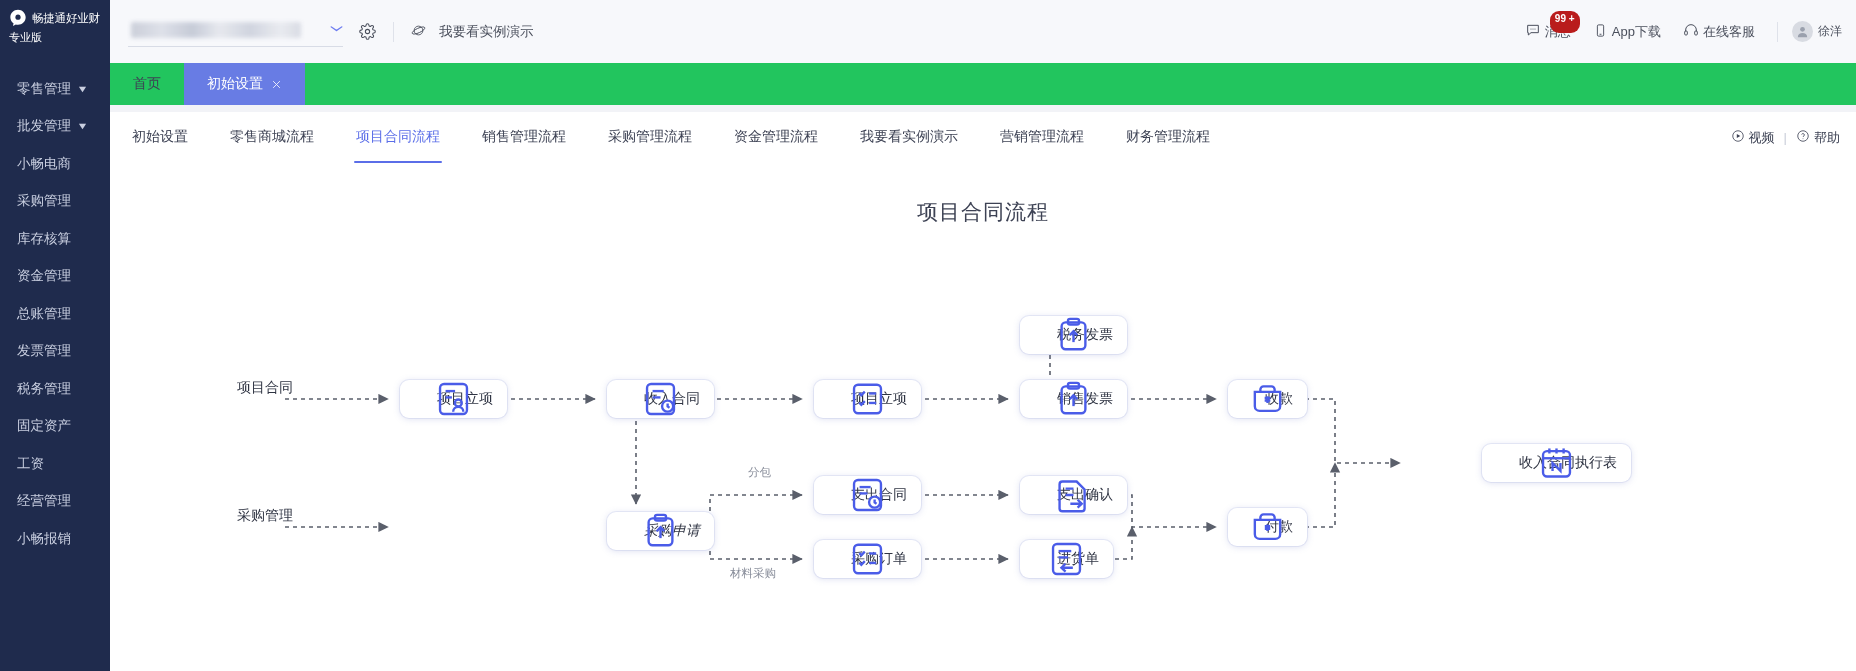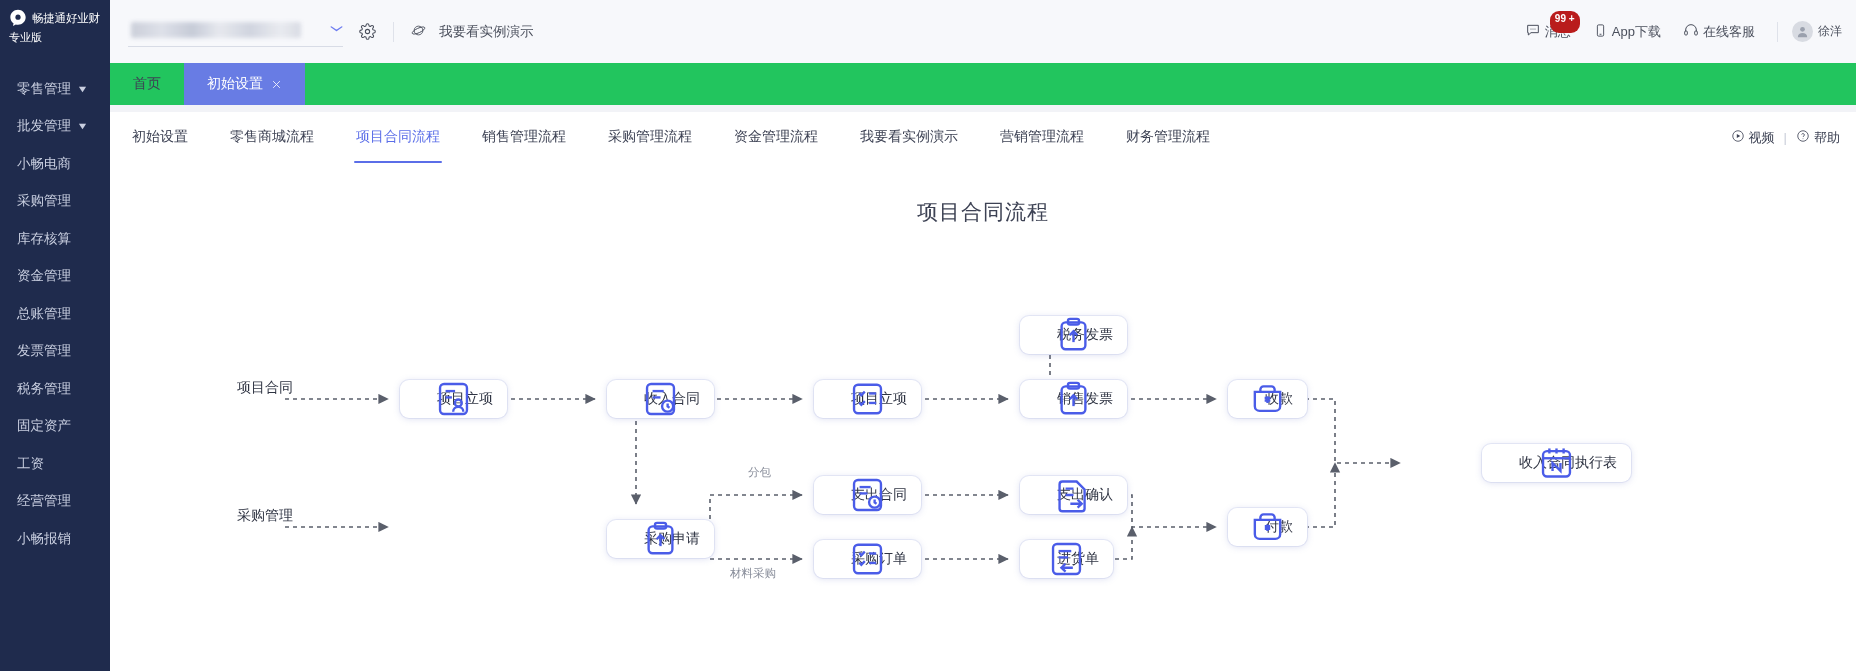--- a/index.html
+++ b/index.html
@@ -497,21 +497,21 @@
                 <line x1="3.5" y1="9" x2="20.5" y2="9"></line>
                 <line x1="7.5" y1="2.8" x2="7.5" y2="6"></line>
                   <line x1="12" y1="2.8" x2="12" y2="6"></line>
                   <line x1="16.5" y1="2.8" x2="16.5" y2="6"></line>
                 <path d="M9.5 17v-5l5 5v-5"></path>
               </svg>
             </span>
             <span>收入合同执行表</span>
           </div>
 
-          <div class="node" style="left:497px; top:288px;">
+          <div class="node" style="left:497px; top:280px;font-style:italic;">
             <span class="ico">
               <svg viewBox="0 0 24 24" width="19" height="19" fill="none" stroke="#4a5ce8" stroke-width="1.5">
                 <rect x="4.5" y="4" width="15" height="17" rx="2.5"></rect>
                 <rect x="8.5" y="1.8" width="7" height="3.6" rx="1.3"></rect>
                 <path d="M12 16.5V9.8"></path>
                   <path d="M9.6 12.2L12 9.6l2.4 2.6"></path>
               </svg>
             </span>
             <span>采购申请</span>
           </div>

